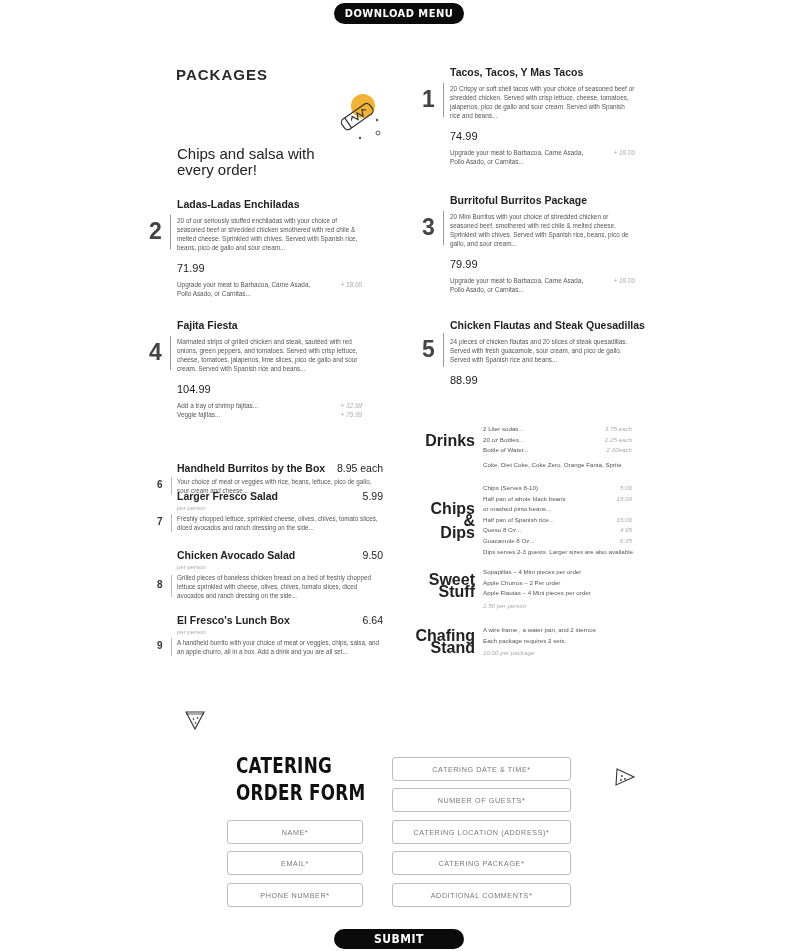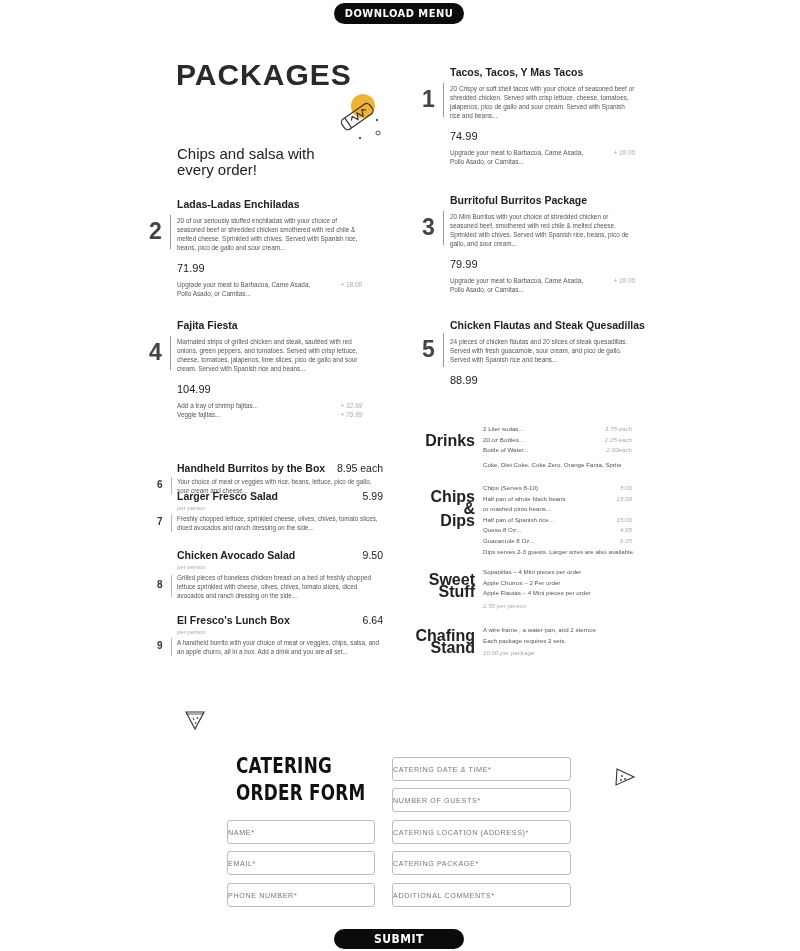--- a/index.html
+++ b/index.html
@@ -10,21 +10,21 @@
     position: absolute; background: #0b0b0b; color: #fff; border: none; border-radius: 11px;
     font-family: "DejaVu Sans Condensed", "DejaVu Sans", sans-serif; font-weight: bold;
     letter-spacing: 0.5px; text-align: center; cursor: pointer;
   }
   #download-btn { left: 334px; top: 3px; width: 130px; height: 21px; font-size: 11px; line-height: 21px; }
   #submit-btn { left: 334px; top: 929px; width: 130px; height: 20px; font-size: 12px; line-height: 20px; }
 
   .hero-title { position: absolute; left: 176px; top: 62px; font-weight: bold; color: #2a2a2a; line-height: 27px; }
   .hero-title .big { font-size: 30px; letter-spacing: 1px; display: block; }
   .hero-title .amp { font-size: 16px; }
-  .hero-title .pk { font-size: 30px; letter-spacing: 1px; display: block; line-height: 26px; }
+  .hero-title .pk { font-size: 15px; letter-spacing: 1px; display: block; line-height: 26px; }
   .hero-sub { position: absolute; left: 177px; top: 146px; font-size: 15px; line-height: 16px; color: #222; width: 140px; }
 
   .burrito-icon { position: absolute; left: 330px; top: 88px; width: 60px; height: 55px; }
 
   .pkg { position: absolute; }
   .pkg .num { position: absolute; left: -28px; font-size: 23px; font-weight: bold; color: #444; }
   .pkg .bar { position: absolute; left: -7px; width: 1px; background: #999; }
   .pkg .title { font-size: 10.5px; font-weight: bold; color: #222; margin-bottom: 6px; white-space: nowrap; }
   .pkg .desc { font-size: 6.4px; line-height: 9px; color: #555; width: 185px; }
   .pkg .price { font-size: 11px; color: #222; margin-top: 10px; margin-bottom: 7px; }
@@ -44,22 +44,22 @@
   .side .label { position: absolute; right: 177px; font-size: 16px; font-weight: bold; color: #222; text-align: right; line-height: 12px; }
   .side .rows { margin-left: 46px; }
   .side .row { position: relative; font-size: 6.2px; line-height: 10.5px; color: #555; }
   .side .row .amt { position: absolute; right: 20px; top: 0; color: #aaa; font-style: italic; }
   .side .note { font-size: 6.2px; color: #555; margin-top: 2px; }
   .side .italic { font-size: 6.2px; color: #aaa; font-style: italic; margin-top: 3px; }
 
   .tri { position: absolute; }
 
   .form-title { position: absolute; left: 236px; top: 752px; font-family: "DejaVu Sans Condensed", "DejaVu Sans", sans-serif; font-weight: bold; font-size: 22px; line-height: 27px; color: #111; letter-spacing: 0.3px; transform: scaleX(0.85); transform-origin: left; }
-  .field { position: absolute; border: 1px solid #bdbdbd; border-radius: 3px; background: #fff; font-size: 7.2px; letter-spacing: 0.6px; color: #777; font-family: "Liberation Sans", sans-serif; }
-  .field.l { left: 227px; width: 148px; height: 24px; }
+  .field { position: absolute; border: 1px solid #bdbdbd; border-radius: 3px; background: #fff; font-size: 7.2px; letter-spacing: 0.6px; color: #777; text-align: center; font-family: "Liberation Sans", sans-serif; }
+  .field.l { left: 227px; width: 136px; height: 24px; }
   .field.r { left: 392px; width: 179px; height: 24px; }
   .field::placeholder { color: #777; }
 </style>
 </head>
 <body>
 
 <button id="download-btn" class="pill-btn">DOWNLOAD MENU</button>
 
 <div class="hero-title">
   <span class="pk">PACKAGES</span>
@@ -193,21 +193,21 @@
   <div class="label" style="top:11px;">Drinks</div>
   <div class="rows">
     <div class="row"><span>2 Liter sodas...</span><span class="amt">3.75 each</span></div>
     <div class="row"><span>20 oz Bottles...</span><span class="amt">2.25 each</span></div>
     <div class="row"><span>Bottle of Water...</span><span class="amt">2.00each</span></div>
     <div class="note" style="margin-top:5px;">Coke, Diet Coke, Coke Zero, Orange Fanta, Sprite</div>
   </div>
 </div>
 
 <div class="side" style="top:483px;">
-  <div class="label" style="top:8px;"><span>Chips &amp;</span><br><span>Dips</span></div>
+  <div class="label" style="top:20px;"><span>Chips &amp;</span><br><span>Dips</span></div>
   <div class="rows">
     <div class="row"><span>Chips (Serves 8-10)</span><span class="amt">5.00</span></div>
     <div class="row"><span>Half pan of whole black beans</span><span class="amt">15.00</span></div>
     <div class="row"><span>or mashed pinto beans...</span></div>
     <div class="row"><span>Half pan of Spanish rice...</span><span class="amt">15.00</span></div>
     <div class="row"><span>Queso 8 Oz...</span><span class="amt">4.95</span></div>
     <div class="row"><span>Guacamole 8 Oz...</span><span class="amt">6.35</span></div>
     <div class="note" style="white-space:nowrap;">Dips serves 2-3 guests. Larger sizes are also available.</div>
   </div>
 </div>

